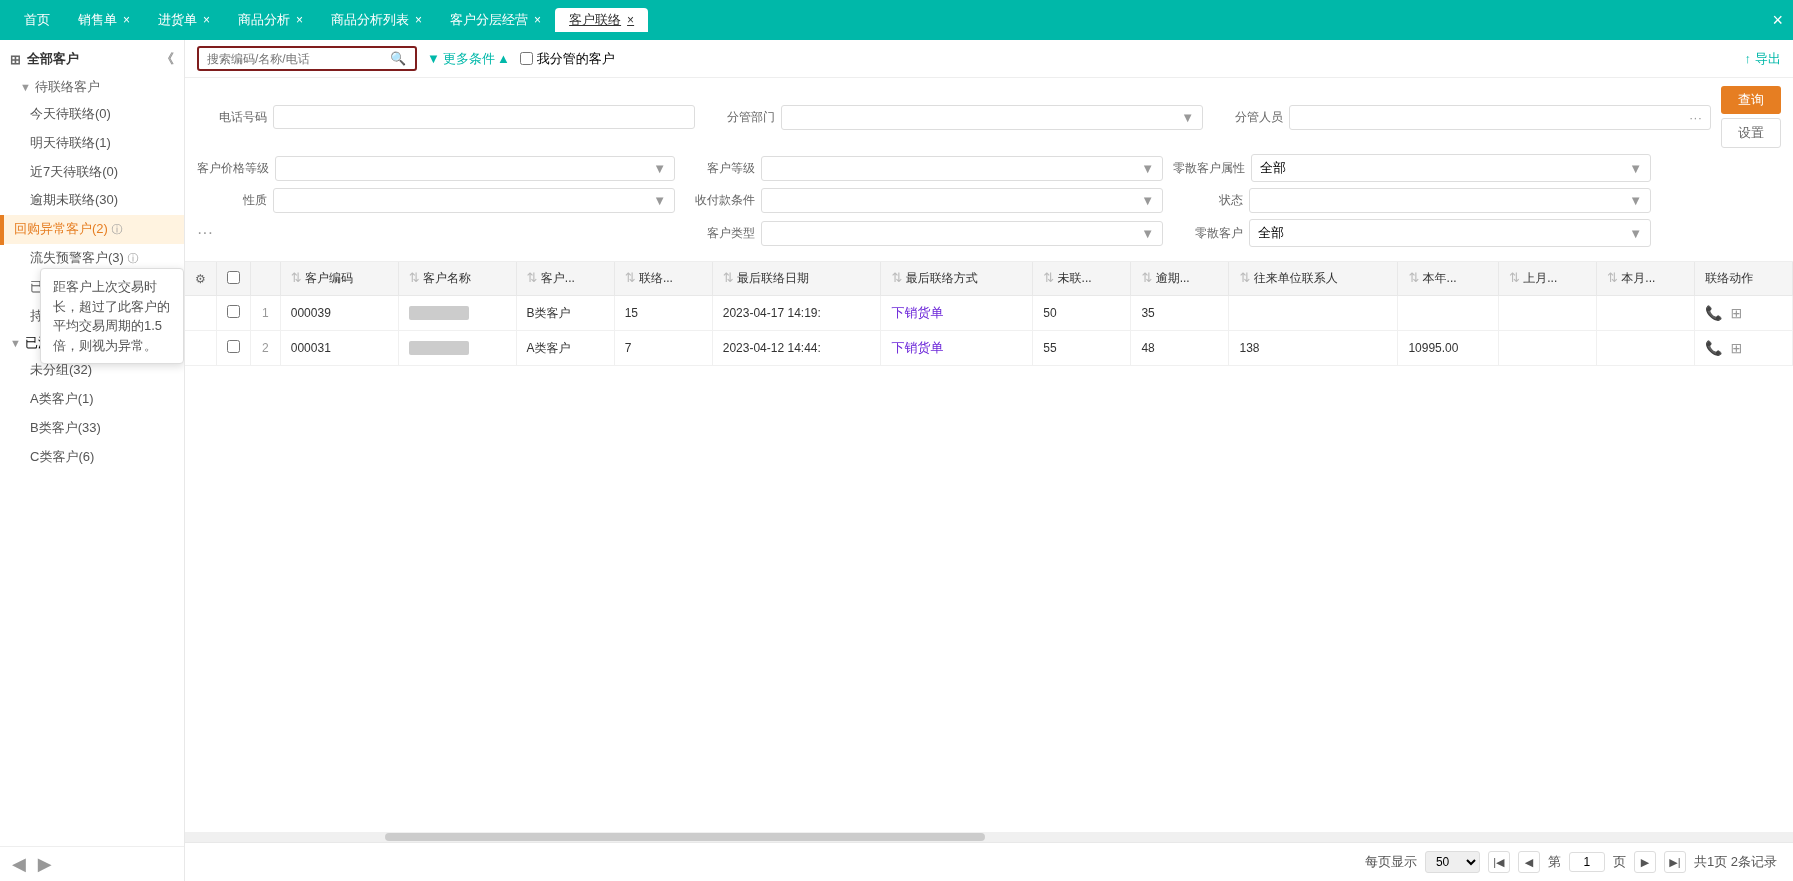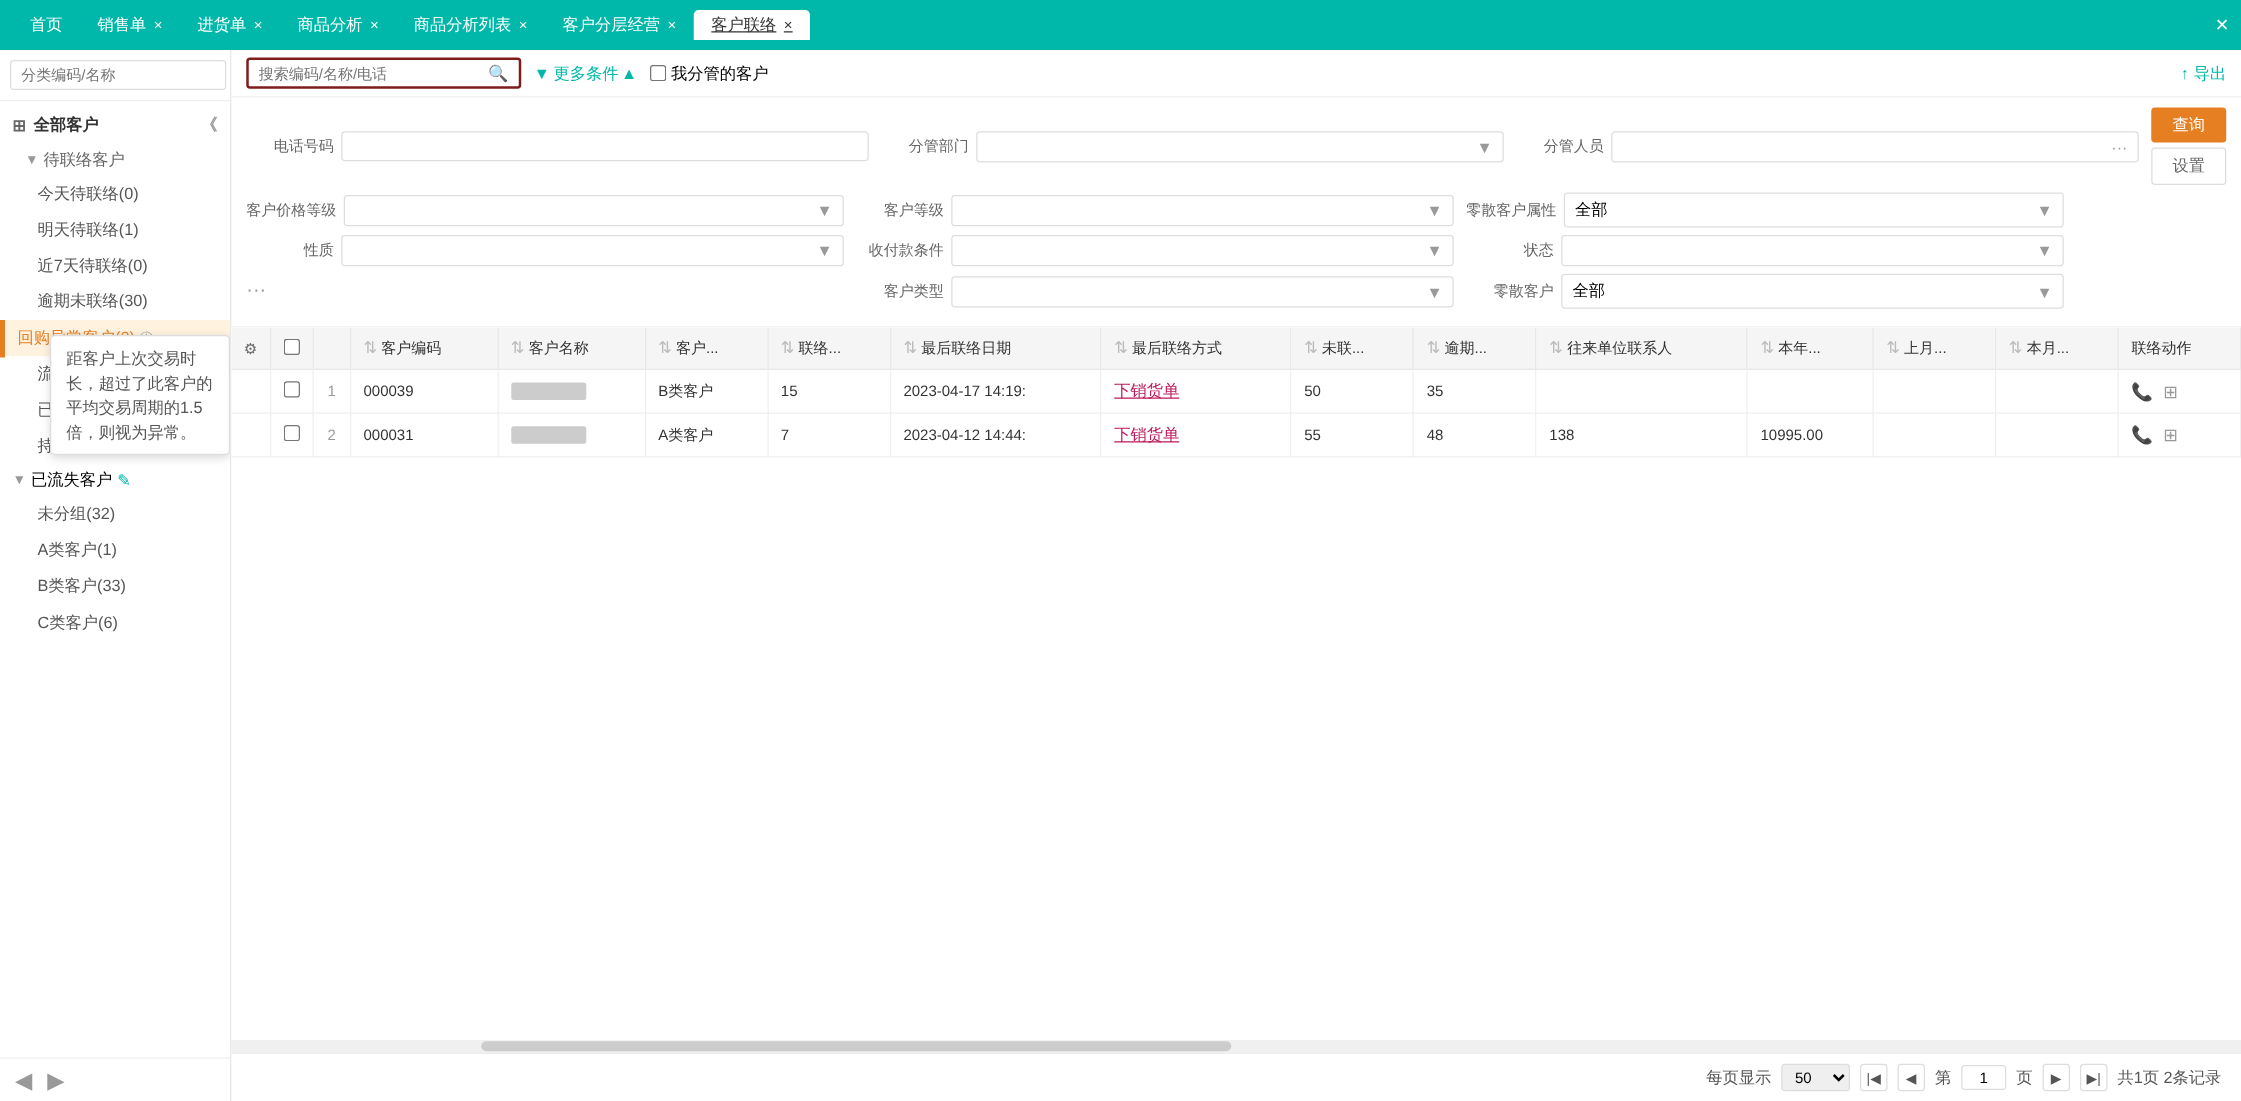--- a/index.html
+++ b/index.html
@@ -151,21 +151,21 @@
     }
     th {
       padding: 8px 10px; font-size: 12px; color: #333; font-weight: normal;
       border-right: 1px solid #e8e8e8; white-space: nowrap; text-align: left;
     }
     td {
       padding: 8px 10px; font-size: 12px; color: #333;
       border-bottom: 1px solid #f0f0f0; border-right: 1px solid #f0f0f0;
       white-space: nowrap;
     }
-    .link-text { color: #be185d; text-decoration: underline; cursor: pointer; }
+    .link-text { color: #6d28d9; cursor: pointer; }
     .action-icons { display: flex; gap: 8px; align-items: center; }
     .action-icon { color: #999; cursor: pointer; font-size: 14px; }
     .blurred-text {
       display: inline-block; background: #ccc; color: transparent;
       border-radius: 2px; min-width: 60px; height: 14px;
     }
     .settings-col { width: 30px; text-align: center; cursor: pointer; color: #666; }
     .checkbox-col { width: 30px; text-align: center; }
     .num-col { width: 30px; text-align: center; color: #999; }
 
@@ -239,24 +239,20 @@
     <div class="nav-item active">
       <span>客户联络</span>
       <span class="close-x">×</span>
     </div>
     <span class="nav-close-all">×</span>
   </div>
 
   <div class="main-layout">
 
     <div class="left-sidebar" style="position:relative;">
-      <div class="sidebar-search">
-        <input type="text" placeholder="分类编码/名称" style="">
-
-      </div>
       <div class="sidebar-tree">
         <div class="tree-header">
           <span class="grid-icon">⊞</span>
           <span>全部客户</span>
           <span class="collapse-btn">《</span>
         </div>
 
         <div class="tree-section-title">
           <span class="arrow">▼</span>
           <span>待联络客户</span>

